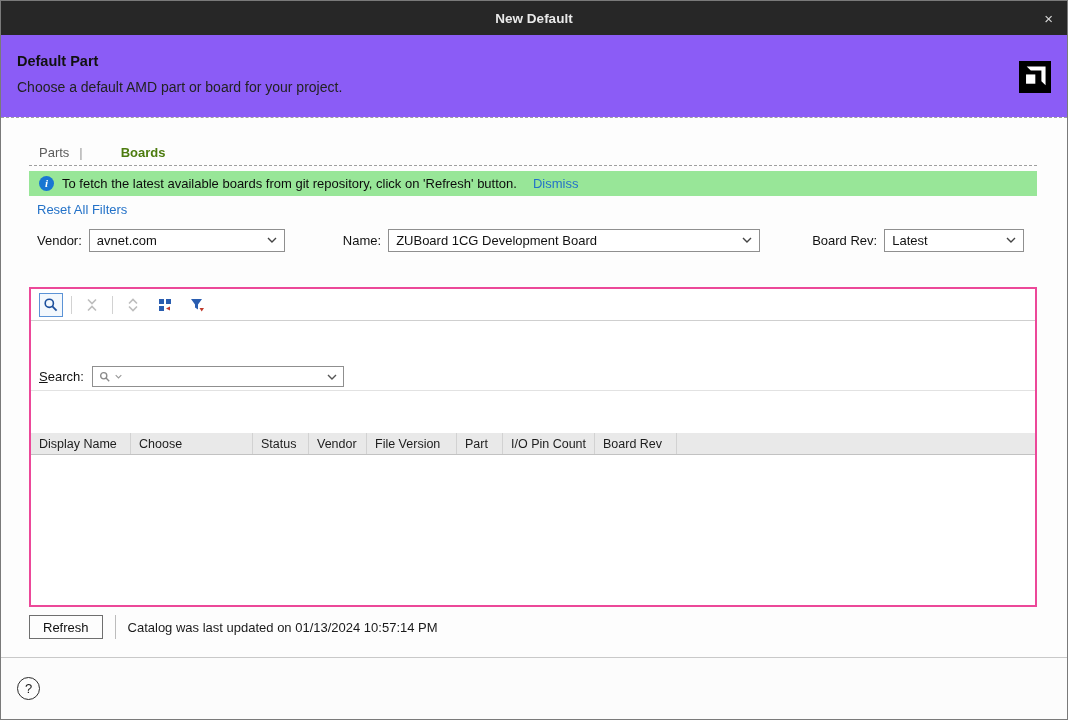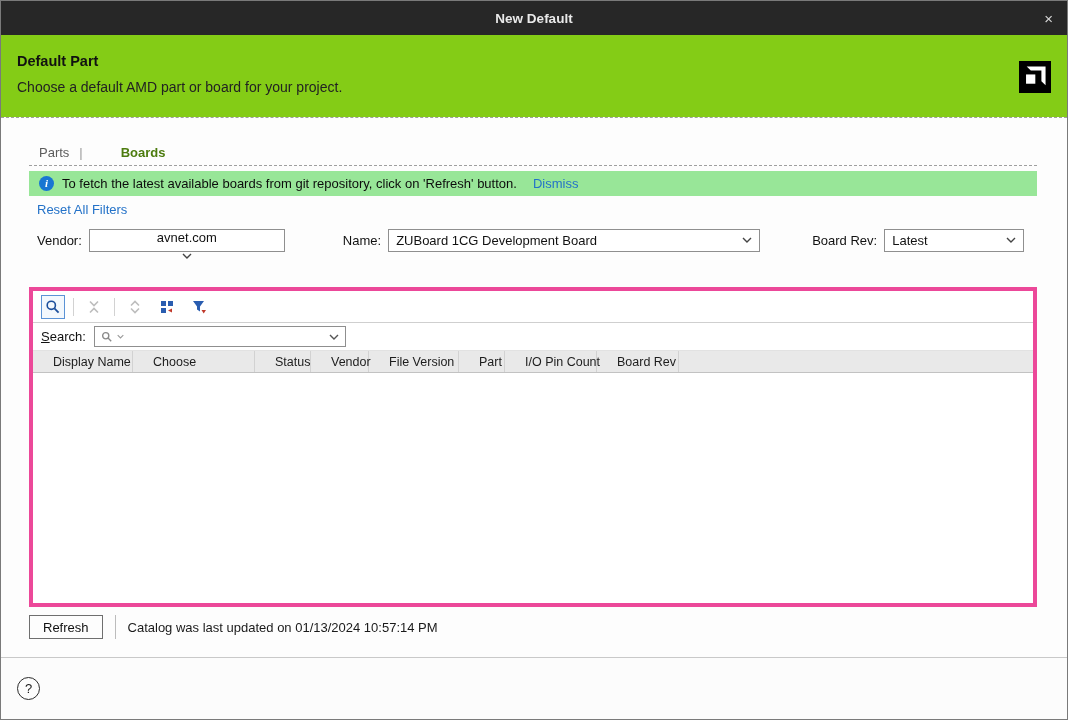--- a/index.html
+++ b/index.html
@@ -25,21 +25,21 @@
     display:flex; align-items:center; justify-content:center;
   }
   .titlebar .title { color:#e9e9e9; font-weight:bold; font-size:13.5px; }
   .titlebar .close {
     position:absolute; right:14px; top:0; height:34px;
     display:flex; align-items:center;
     color:#d8d8d8; font-size:15px; cursor:default;
   }
 
   
-  .header { position:absolute; top:34px; left:0; right:0; height:82px; background:#84cc16; }
+  .header { position:absolute; top:34px; left:0; right:0; height:82px; background:#8b5cf6; }
   .header .h-title { position:absolute; left:16px; top:18px; font-size:14.5px; font-weight:bold; color:#111; }
   .header .h-sub   { position:absolute; left:16px; top:44px; font-size:14px; color:#222; }
   .amd-logo { position:absolute; right:16px; top:26px; width:32px; height:32px; }
 
   .dashed-sep { position:absolute; height:0; border-top:1px dashed #9f9f9f; }
   .sep-header { top:116px; left:0; right:0; }
   .sep-tabs   { top:164px; left:28px; right:30px; }
 
   
   .tabs { position:absolute; top:144px; left:38px; display:flex; align-items:center; gap:10px; font-size:13px; }
@@ -65,32 +65,32 @@
 
   
   .reset-link { position:absolute; top:201px; left:36px; }
   .filter-row { position:absolute; top:227px; left:36px; right:30px; height:24px; display:flex; align-items:center; }
   .flabel { color:#111; margin-right:7px; }
   .select {
     display:inline-flex; align-items:center; justify-content:space-between;
     border:1px solid #8f8f8f; background:#fff; height:23px; padding:0 7px; gap:8px;
     font-size:13px; color:#111; cursor:default;
   }
-  .sel-vendor { width:196px;flex-direction:column; }
+  .sel-vendor { width:196px; }
   .sel-name   { width:372px; }
   .sel-rev    { width:140px; }
   .m-name { margin-left:58px; }
   .m-rev  { margin-left:52px; }
   .chev { flex:0 0 auto; }
 
   
   .panel {
     position:absolute; top:286px; left:28px; right:30px; height:320px;
-    border:4px solid #ec4899; background:#fff;
-    display:flex; flex-direction:column;
+    border:2px solid #ec4899; background:#fff;
+    display:flex; flex-direction:column;gap:42px;
   }
   .toolbar {
     height:32px; display:flex; align-items:center; padding:0 8px; gap:8px;
     border-bottom:1px solid #cfcfcf;
   }
   .tbtn {
     width:24px; height:24px; display:flex; align-items:center; justify-content:center;
     border:1px solid transparent;
   }
   .tbtn.active { border:1px solid #5b93d6; background:#f3f8fd; }
@@ -105,21 +105,21 @@
     width:252px; height:21px; border:1px solid #8f8f8f; background:#fff;
     display:flex; align-items:center; padding:0 6px; gap:4px;
   }
   .search-combo .spacer { flex:1; }
 
   .thead {
     display:flex; height:22px; align-items:stretch;
     background:#e9e9e9; border-bottom:1px solid #c2c2c2;
     font-size:12.5px; color:#1d1d1d;
   }
-  .th { display:flex; align-items:center; padding-left:20px; border-right:1px solid #d2d2d2; white-space:nowrap; }
+  .th { display:flex; align-items:center; padding-left:8px; border-right:1px solid #d2d2d2; white-space:nowrap; }
   .c0{width:100px;} .c1{width:122px;} .c2{width:56px;} .c3{width:58px;}
   .c4{width:90px;} .c5{width:46px;} .c6{width:92px;} .c7{width:82px;}
   .th.filler { flex:1; border-right:none; }
   .tbody { flex:1; background:#fff; }
 
   
   .refresh-row { position:absolute; top:613px; left:28px; right:30px; height:26px; display:flex; align-items:center; }
   .refresh-btn {
     height:24px; padding:0 13px; border:1px solid #6f6f6f; background:#fdfdfd;
     font-size:13px; color:#111; display:flex; align-items:center; cursor:default;

